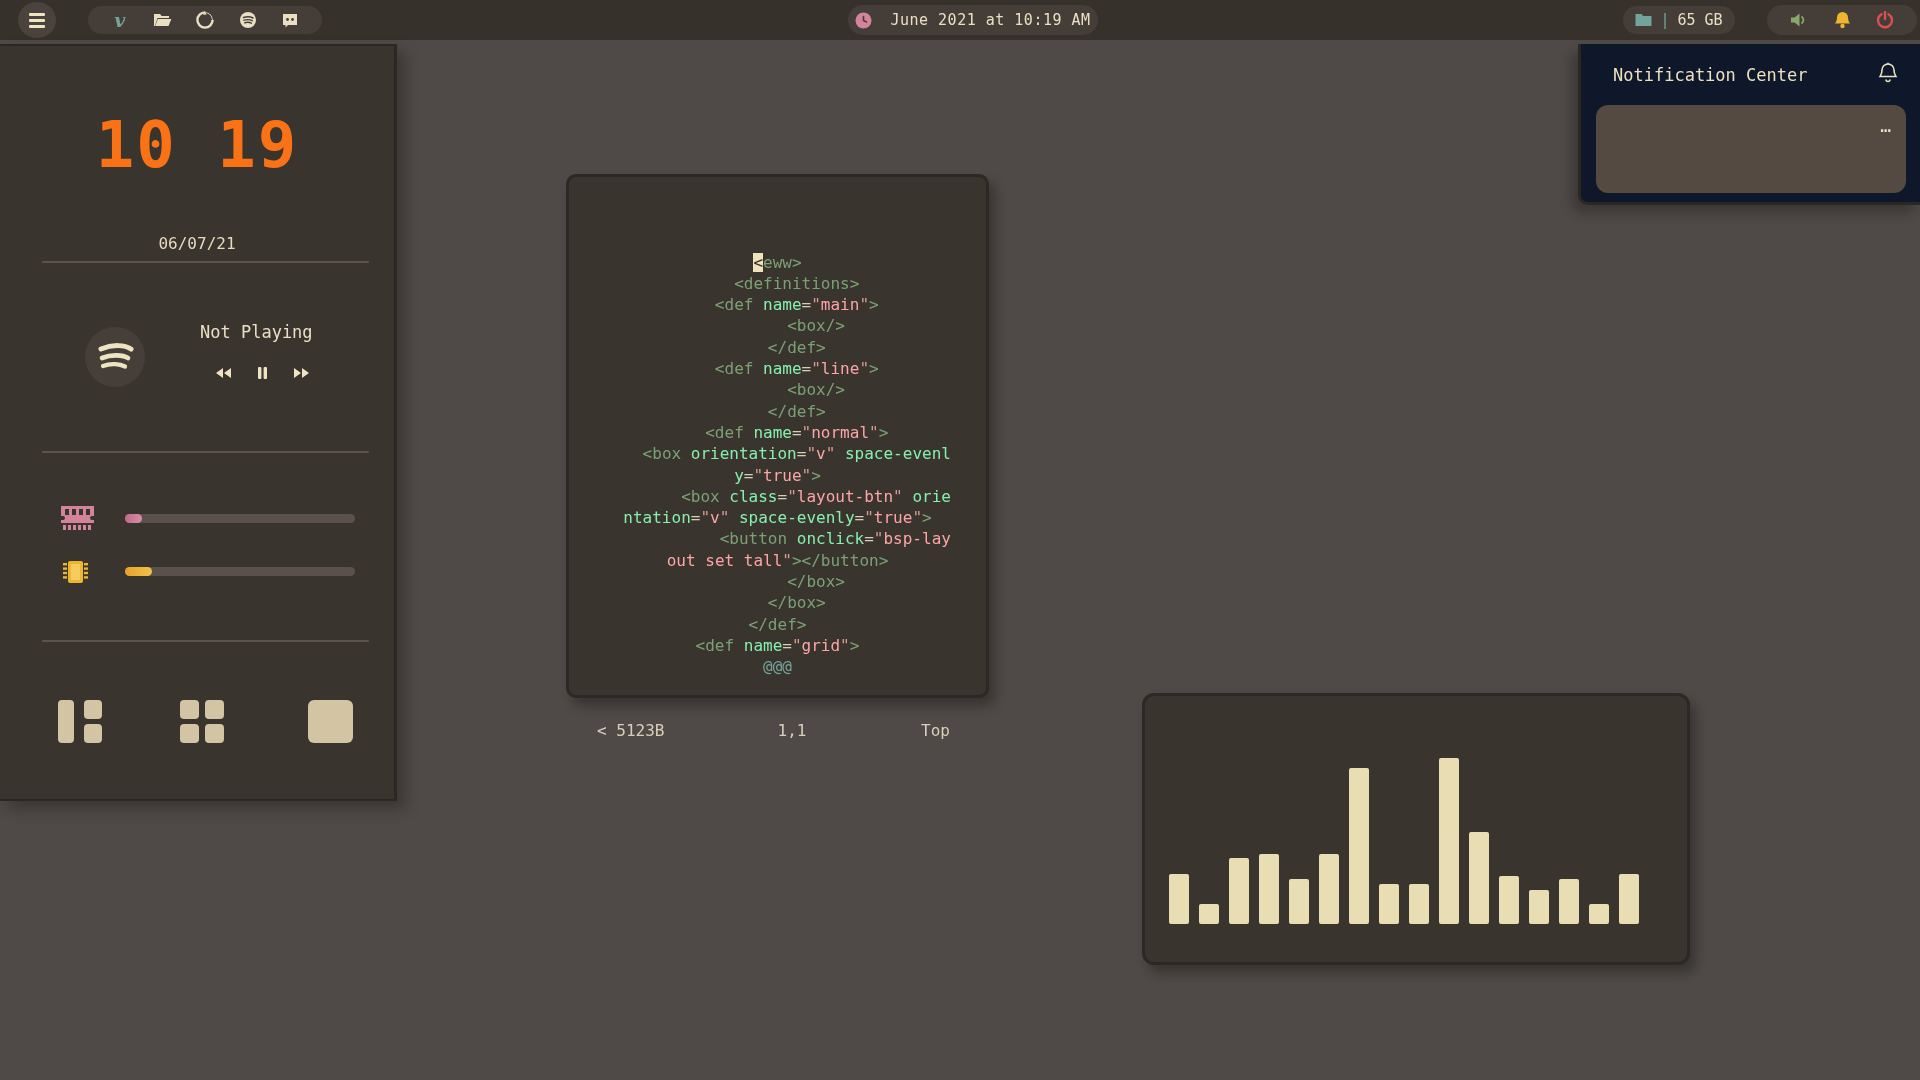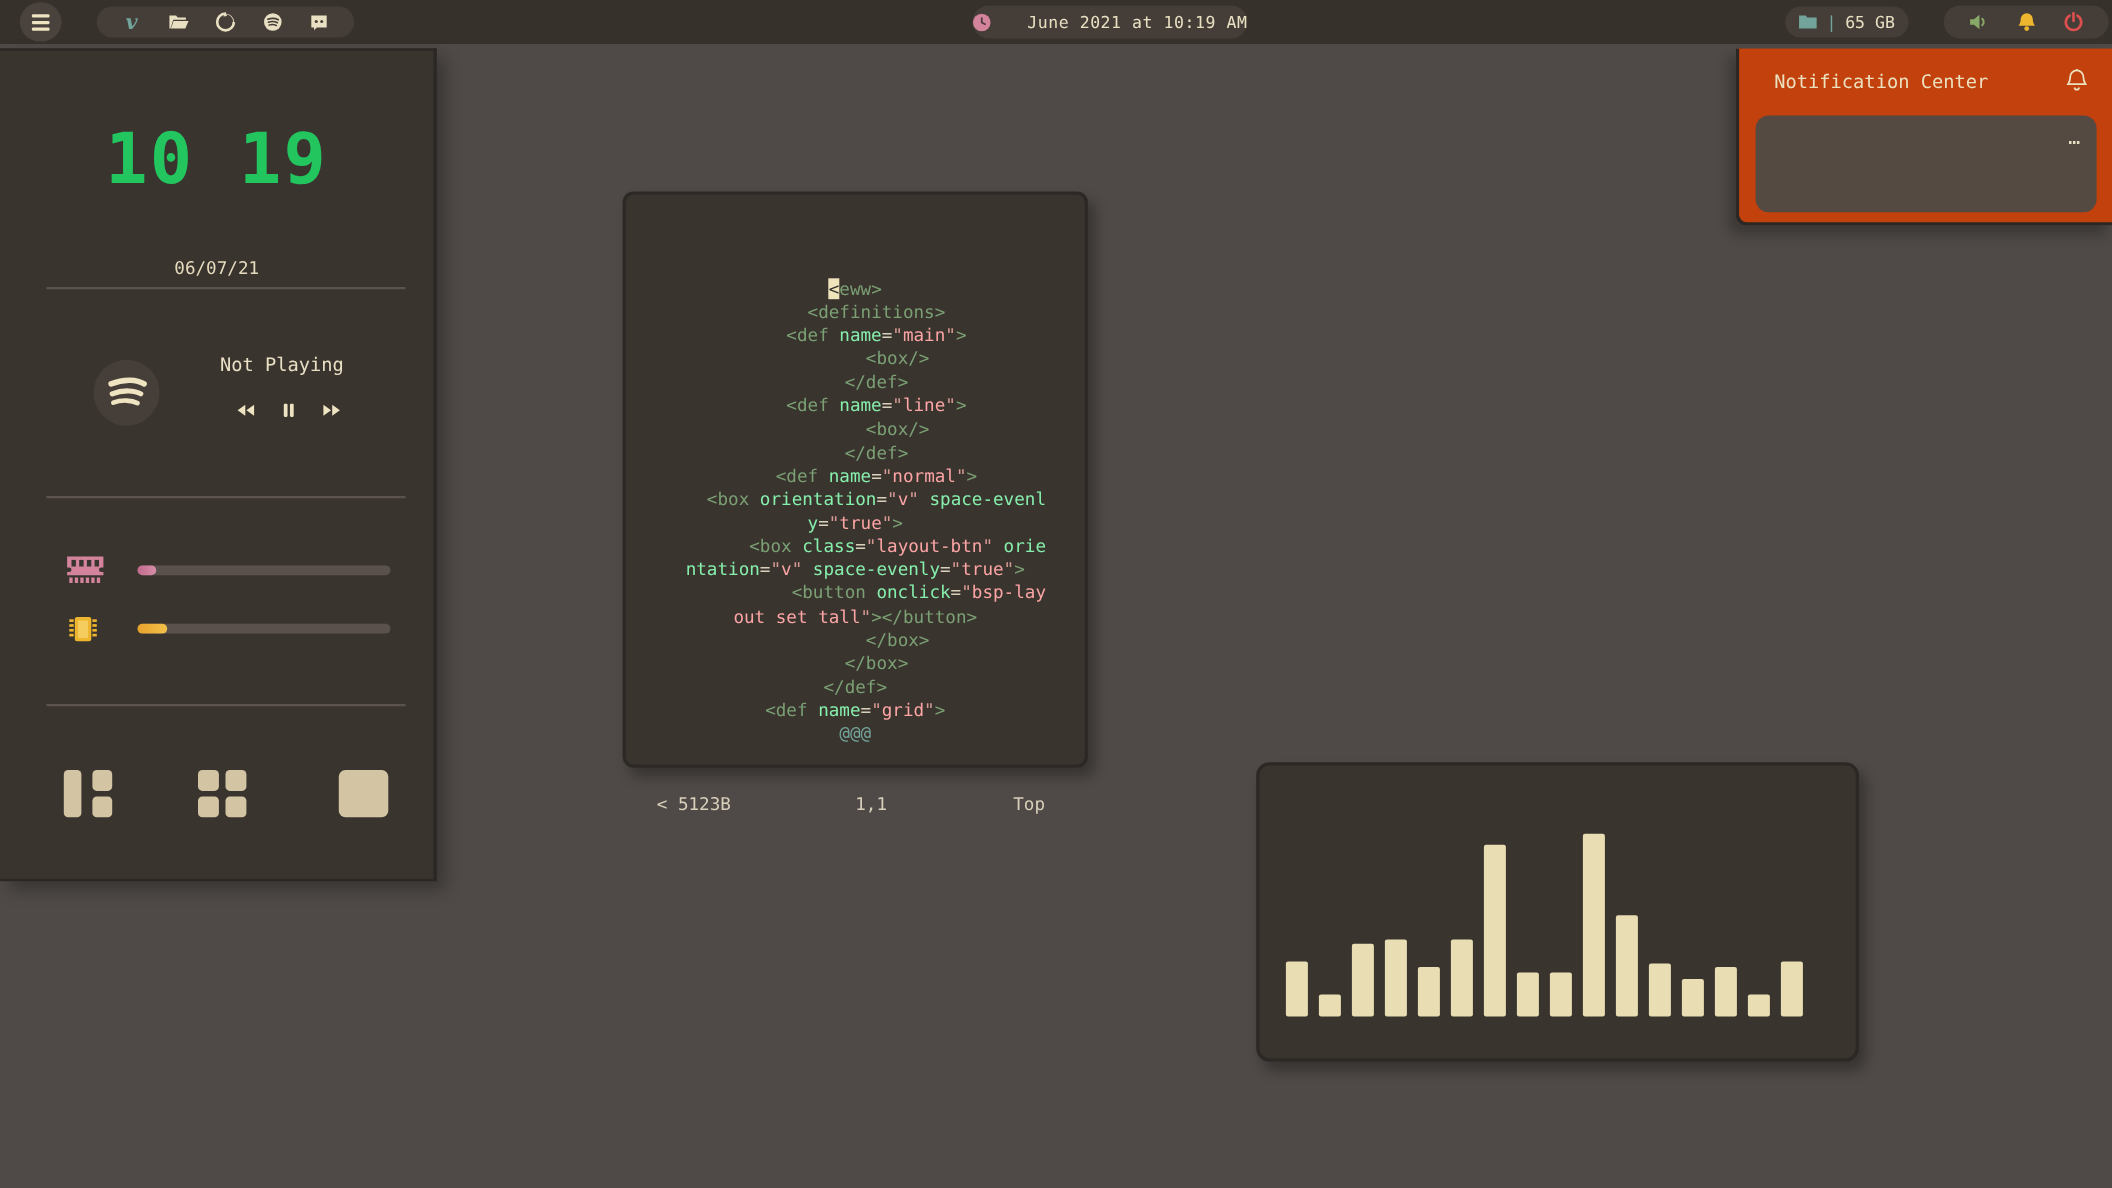--- a/index.html
+++ b/index.html
@@ -22,38 +22,38 @@
     cursor:pointer;
   }
   .menu-btn span { display:block; width:16px; height:3px; background:#efe4c2; border-radius:1px; }
   .pill {
     position:absolute; background:#453e38; border-radius:15px;
     display:flex; align-items:center;
   }
   .apps-pill { left:88px; top:6px; width:234px; height:28px; justify-content:space-evenly; }
   .apps-pill .app { width:22px; height:22px; display:flex; align-items:center; justify-content:center; cursor:pointer; }
   .vim-v { color:#73a49b; font-family:"DejaVu Serif", serif; font-style:italic; font-weight:bold; font-size:19px; line-height:1; }
-  .datetime-pill { left:884px; top:5px; width:250px; height:30px; justify-content:space-between; gap:18px; }
+  .datetime-pill { left:848px; top:5px; width:250px; height:30px; justify-content:center; gap:18px; }
   .datetime-pill .label { font-size:15px; color:#e9dfc2; letter-spacing:0.5px; }
   .disk-pill { left:1623px; top:6px; width:112px; height:28px; justify-content:center; gap:8px; }
   .disk-pill .sep { color:#73a49b; font-size:15px; }
   .disk-pill .label { font-size:15px; color:#e9dfc2; }
   .controls-pill { left:1767px; top:5px; width:150px; height:30px; justify-content:space-evenly; }
   .controls-pill .ctl { width:22px; height:22px; display:flex; align-items:center; justify-content:center; cursor:pointer; }
 
   
   .left-panel {
     position:absolute; left:0; top:44px; width:397px; height:757px;
     background:#3a342f;
     border-top:2px solid #2b2724; border-right:3px solid #2b2724; border-bottom:2px solid #2b2724;
     box-shadow:8px 8px 14px rgba(0,0,0,0.28);
   }
   .big-clock {
     position:absolute; left:0; top:62px; width:100%;
-    text-align:center; font-size:64px; font-weight:bold; color:#22c55e; letter-spacing:2px;
+    text-align:center; font-size:64px; font-weight:bold; color:#f97316; letter-spacing:2px;
   }
   .date-label {
     position:absolute; left:0; top:188px; width:100%;
     text-align:center; font-size:16px; color:#e6dbbd;
   }
   .divider { position:absolute; left:42px; width:327px; height:2px; background:#5c534d; border-radius:1px; }
   .div-1 { top:215px; } .div-2 { top:405px; } .div-3 { top:594px; }
 
   .spotify-circle {
     position:absolute; left:85px; top:281px; width:60px; height:60px;
@@ -101,21 +101,21 @@
   .tok-cur { background:#efe3bb; color:#332e2a; }
   .statusline {
     display:flex; align-items:center; height:21.3px; color:#d8cfba;
   }
   .statusline .sl-left { width:50%; }
   .statusline .sl-right { margin-left:auto; margin-right:8px; }
 
   
   .notif {
     position:absolute; left:1578px; top:44px; width:342px; height:161px;
-    background:#c2410c;
+    background:#0f172a;
     border-left:3px solid #2b2724; border-bottom:3px solid #2b2724;
     border-bottom-left-radius:10px;
     box-shadow:-6px 8px 12px rgba(0,0,0,0.25);
   }
   .notif-title { position:absolute; left:32px; top:21px; font-size:17px; color:#ece1bf; }
   .notif-bell { position:absolute; right:22px; top:18px; cursor:pointer; }
   .notif-card {
     position:absolute; left:15px; top:61px; width:310px; height:88px;
     background:#544a41; border-radius:12px; cursor:default;
   }

